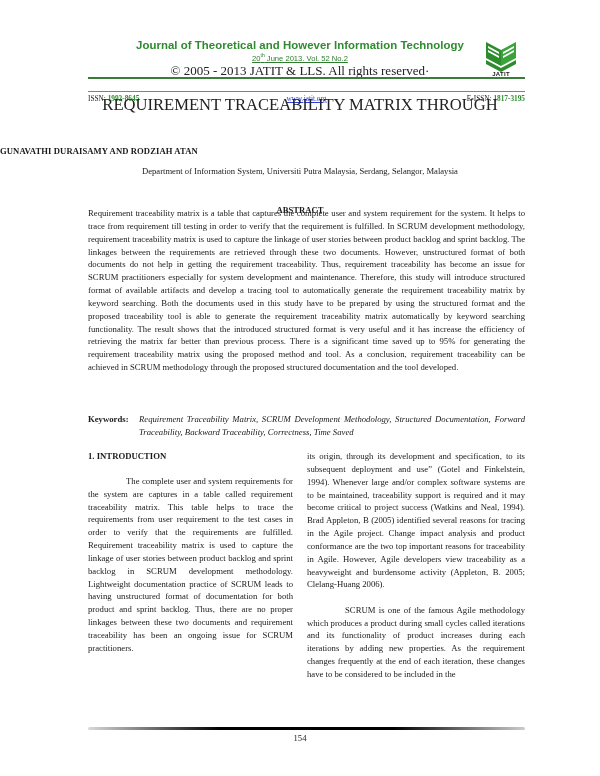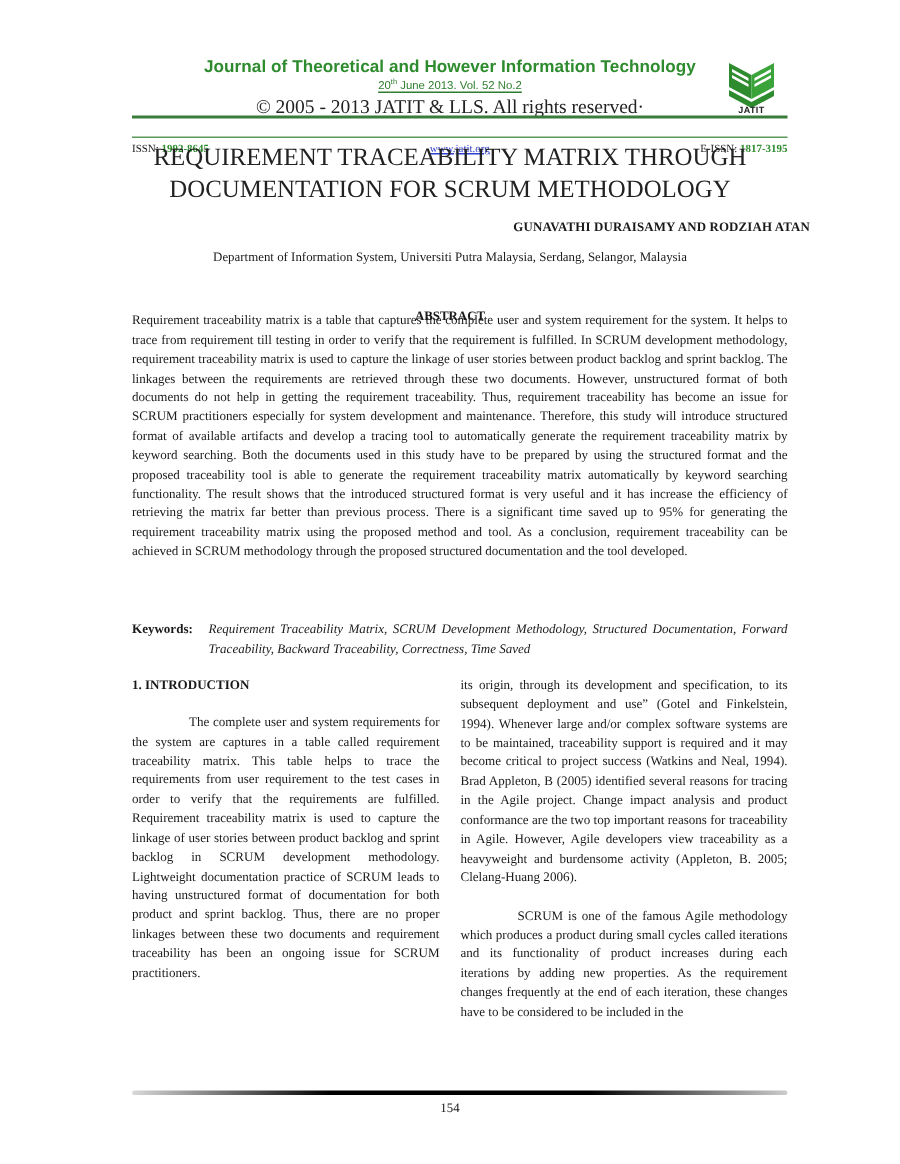--- a/index.html
+++ b/index.html
@@ -15,21 +15,21 @@
 
   .rule-green-top { position: absolute; left: 88px; width: 437px; top: 77px; height: 2px; background: #3a7d3a; }
   .issn-row { position: absolute; left: 88px; width: 437px; top: 93px; height: 12px; font-size: 7.3px; }
   .issn-row .l { position: absolute; left: 0; top: 1px; }
   .issn-row .c { position: absolute; left: 0; right: 0; top: 1px; text-align: center; color: #2f3fcf; text-decoration: underline; }
   .issn-row .r { position: absolute; right: 0; top: 1px; }
   .issn-num { color: #2e8b2e; font-weight: bold; }
   .rule-green-bot { position: absolute; left: 88px; width: 437px; top: 91px; height: 1px; background: #5a9a5a; }
 
   .paper-title { position: absolute; left: 60px; width: 480px; top: 95px; text-align: center; font-size: 16.6px; line-height: 20.5px; color: #222; }
-  .authors { position: absolute; left: 0; width: 540px; top: 146px; text-align: right; font-weight: bold; font-size: 8.6px; letter-spacing: 0.1px; }
+  .authors { position: absolute; left: 0; width: 540px; top: 146px; text-align: left; font-weight: bold; font-size: 8.6px; letter-spacing: 0.1px; }
   .affiliation { position: absolute; left: 0; width: 600px; top: 166px; text-align: center; font-size: 8.6px; }
 
   .abstract-h { position: absolute; left: 0; width: 600px; top: 189px; text-align: center; font-weight: bold; font-size: 8.6px; margin-top: 16px; }
   .abstract { position: absolute; left: 88px; width: 437px; top: 207px; font-size: 8.7px; line-height: 12.85px; text-align: justify; margin: 0; }
 
   .keywords { position: absolute; left: 88px; width: 437px; top: 413px; font-size: 8.7px; line-height: 12.8px; }
   .keywords .k-label { position: absolute; left: 0; top: 0; font-weight: bold; }
   .keywords .k-text { margin-left: 51px; font-style: italic; text-align: justify; }
 
   .col { position: absolute; top: 450px; font-size: 8.7px; line-height: 12.85px; text-align: justify; }
@@ -65,21 +65,20 @@
 <div class="rule-green-top"></div>
 <div class="issn-row">
   <span class="l"><span>ISSN: </span><span class="issn-num">1992-8645</span></span>
   <span class="c">www.jatit.org</span>
   <span class="r"><span>E-ISSN: </span><span class="issn-num">1817-3195</span></span>
 </div>
 <div class="rule-green-bot"></div>
 
 <div class="paper-title">
   <div>REQUIREMENT TRACEABILITY MATRIX THROUGH</div>
-  <div>DOCUMENTATION FOR SCRUM METHODOLOGY</div>
 </div>
 <div class="authors">GUNAVATHI DURAISAMY AND RODZIAH ATAN</div>
 <div class="affiliation">Department of Information System, Universiti Putra Malaysia, Serdang, Selangor, Malaysia</div>
 
 <div class="abstract-h">ABSTRACT</div>
 <p class="abstract">Requirement traceability matrix is a table that captures the complete user and system requirement for the system. It helps to trace from requirement till testing in order to verify that the requirement is fulfilled. In SCRUM development methodology, requirement traceability matrix is used to capture the linkage of user stories between product backlog and sprint backlog. The linkages between the requirements are retrieved through these two documents. However, unstructured format of both documents do not help in getting the requirement traceability. Thus, requirement traceability has become an issue for SCRUM practitioners especially for system development and maintenance. Therefore, this study will introduce structured format of available artifacts and develop a tracing tool to automatically generate the requirement traceability matrix by keyword searching. Both the documents used in this study have to be prepared by using the structured format and the proposed traceability tool is able to generate the requirement traceability matrix automatically by keyword searching functionality. The result shows that the introduced structured format is very useful and it has increase the efficiency of retrieving the matrix far better than previous process. There is a significant time saved up to 95% for generating the requirement traceability matrix using the proposed method and tool.  As a conclusion, requirement traceability can be achieved in SCRUM methodology through the proposed structured documentation and the tool developed.</p>
 
 <div class="keywords">
   <span class="k-label">Keywords:</span>
   <div class="k-text">Requirement Traceability Matrix, SCRUM Development Methodology, Structured Documentation, Forward Traceability, Backward Traceability, Correctness, Time Saved</div>

